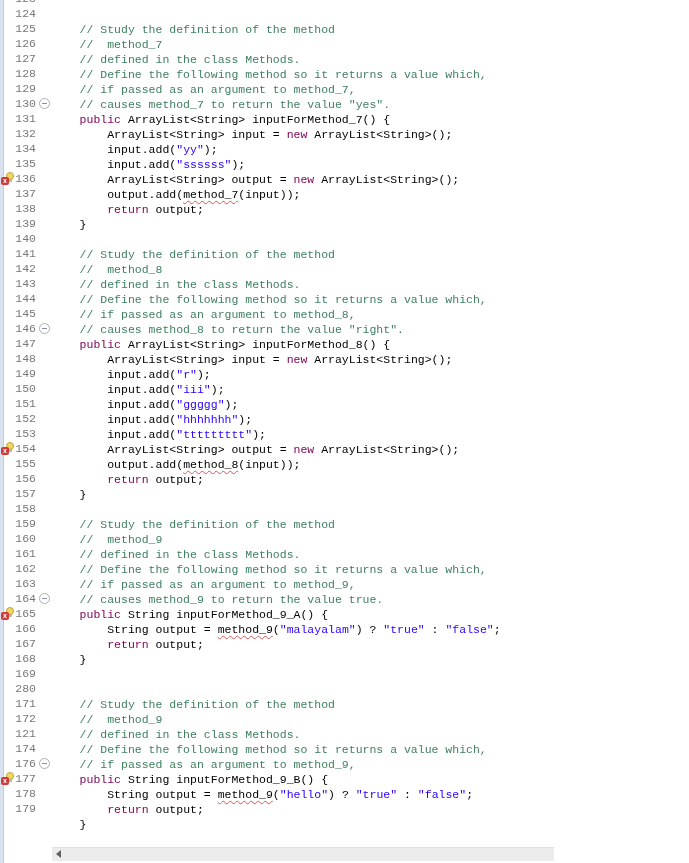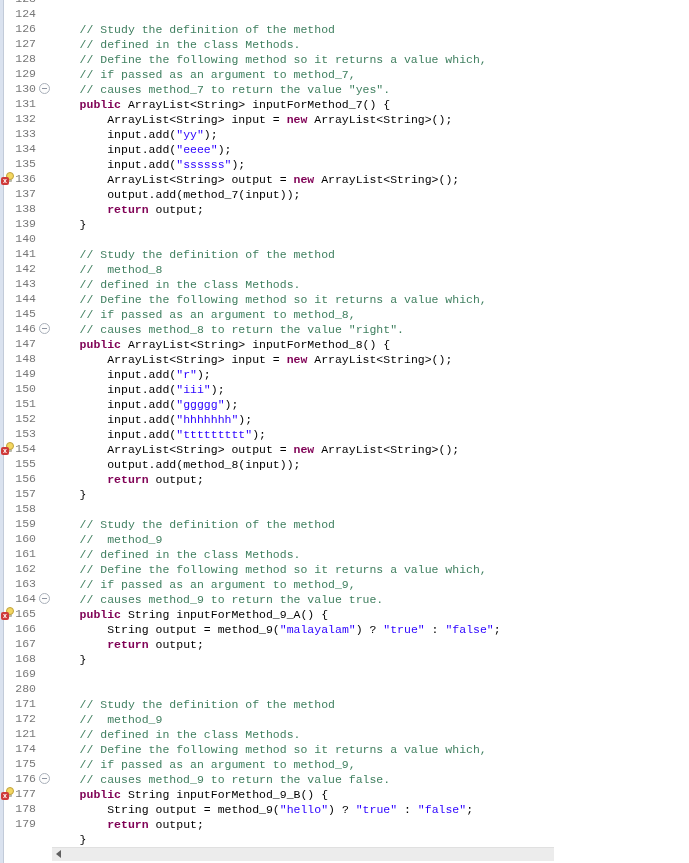--- a/index.html
+++ b/index.html
@@ -9,24 +9,24 @@
     font-size:11.5px;line-height:15px;
   }
   .strip{position:absolute;left:0;top:0;width:3px;height:100%;
     background:var(--strip);border-right:1px solid var(--stripBorder);}
   .lines{position:absolute;left:0;top:-9px;right:0;}
   .row{position:relative;height:15px;white-space:pre;}
   .num{position:absolute;left:0;top:0;width:36px;text-align:right;
     color:var(--lineno);}
   .code{position:absolute;left:52px;top:16px;color:var(--plain);}
   .tp{color:var(--plain);}
-  .tk{color:var(--keyword);font-weight:bold;}
+  .tk{color:var(--keyword);font-weight:normal;}
   .ts{color:var(--string);}
   .tc{color:var(--comment);}
-  .sq{text-decoration-style:wavy;
+  .sq{text-decoration:underline;text-decoration-style:wavy;
     text-decoration-color:var(--squiggle);text-decoration-thickness:1px;
     text-underline-offset:2px;text-decoration-skip-ink:none;}
   .fold{position:absolute;left:39px;top:2px;width:9px;height:9px;
     border:1px solid var(--foldBorder);border-radius:50%;background:#fdfdfd;}
   .fold .minus{position:absolute;left:2px;top:4px;width:5px;height:1px;
     background:var(--foldGlyph);}
   .erricon{position:absolute;left:1px;top:1px;width:13px;height:13px;}
   .bulb{position:absolute;right:0;top:0;width:8px;height:8px;border-radius:50%;
     background:var(--bulb);border:1px solid var(--bulbEdge);box-sizing:border-box;}
   .bulbbase{position:absolute;right:2px;top:7px;width:4px;height:3px;
@@ -41,28 +41,28 @@
     border-left:none;}
 </style>
 </head>
 <body>
 
 <div class="editor">
   <div class="strip"></div>
   <div class="lines" id="lines">
       <div class="row"><span class="num">123</span><span class="code"></span></div>
       <div class="row"><span class="num">124</span><span class="code"><span class="tc">    // Study the definition of the method</span></span></div>
+      <div class="row"><span class="num">125</span><span class="code"><span class="tc">    //  method_7</span></span></div>
       <div class="row"><span class="num">126</span><span class="code"><span class="tc">    // defined in the class Methods.</span></span></div>
       <div class="row"><span class="num">127</span><span class="code"><span class="tc">    // Define the following method so it returns a value which,</span></span></div>
       <div class="row"><span class="num">128</span><span class="code"><span class="tc">    // if passed as an argument to method_7,</span></span></div>
       <div class="row"><span class="num">129</span><span class="code"><span class="tc">    // causes method_7 to return the value "yes".</span></span></div>
       <div class="row"><span class="num">130</span><span class="fold"><span class="minus"></span></span><span class="code"><span class="tp">    </span><span class="tk">public</span><span class="tp"> ArrayList&lt;String&gt; inputForMethod_7() {</span></span></div>
       <div class="row"><span class="num">131</span><span class="code"><span class="tp">        ArrayList&lt;String&gt; input = </span><span class="tk">new</span><span class="tp"> ArrayList&lt;String&gt;();</span></span></div>
       <div class="row"><span class="num">132</span><span class="code"><span class="tp">        input.add(</span><span class="ts">"yy"</span><span class="tp">);</span></span></div>
-      <div class="row"><span class="num">133</span><span class="code"><span class="tp">        input.add(</span><span class="ts">"eeee"</span><span class="tp">);</span></span></div>
       <div class="row"><span class="num">134</span><span class="code"><span class="tp">        input.add(</span><span class="ts">"ssssss"</span><span class="tp">);</span></span></div>
       <div class="row"><span class="num">135</span><span class="code"><span class="tp">        ArrayList&lt;String&gt; output = </span><span class="tk">new</span><span class="tp"> ArrayList&lt;String&gt;();</span></span></div>
       <div class="row"><span class="erricon"><span class="bulbbase"></span><span class="bulb"></span><span class="badge">x</span></span><span class="num">136</span><span class="code"><span class="tp">        output.add(</span><span class="tp sq">method_7</span><span class="tp">(input));</span></span></div>
       <div class="row"><span class="num">137</span><span class="code"><span class="tp">        </span><span class="tk">return</span><span class="tp"> output;</span></span></div>
       <div class="row"><span class="num">138</span><span class="code"><span class="tp">    }</span></span></div>
       <div class="row"><span class="num">139</span><span class="code"></span></div>
       <div class="row"><span class="num">140</span><span class="code"><span class="tc">    // Study the definition of the method</span></span></div>
       <div class="row"><span class="num">141</span><span class="code"><span class="tc">    //  method_8</span></span></div>
       <div class="row"><span class="num">142</span><span class="code"><span class="tc">    // defined in the class Methods.</span></span></div>
       <div class="row"><span class="num">143</span><span class="code"><span class="tc">    // Define the following method so it returns a value which,</span></span></div>
@@ -90,21 +90,20 @@
       <div class="row"><span class="erricon"><span class="bulbbase"></span><span class="bulb"></span><span class="badge">x</span></span><span class="num">165</span><span class="code"><span class="tp">        String output = </span><span class="tp sq">method_9</span><span class="tp">(</span><span class="ts">"malayalam"</span><span class="tp">) ? </span><span class="ts">"true"</span><span class="tp"> : </span><span class="ts">"false"</span><span class="tp">;</span></span></div>
       <div class="row"><span class="num">166</span><span class="code"><span class="tp">        </span><span class="tk">return</span><span class="tp"> output;</span></span></div>
       <div class="row"><span class="num">167</span><span class="code"><span class="tp">    }</span></span></div>
       <div class="row"><span class="num">168</span><span class="code"></span></div>
       <div class="row"><span class="num">169</span><span class="code"></span></div>
       <div class="row"><span class="num">280</span><span class="code"><span class="tc">    // Study the definition of the method</span></span></div>
       <div class="row"><span class="num">171</span><span class="code"><span class="tc">    //  method_9</span></span></div>
       <div class="row"><span class="num">172</span><span class="code"><span class="tc">    // defined in the class Methods.</span></span></div>
       <div class="row"><span class="num">121</span><span class="code"><span class="tc">    // Define the following method so it returns a value which,</span></span></div>
       <div class="row"><span class="num">174</span><span class="code"><span class="tc">    // if passed as an argument to method_9,</span></span></div>
-      <div class="row"><span class="num">175</span><span class="code"><span class="tc">    // causes method_9 to return the value false.</span></span></div>
       <div class="row"><span class="num">176</span><span class="fold"><span class="minus"></span></span><span class="code"><span class="tp">    </span><span class="tk">public</span><span class="tp"> String inputForMethod_9_B() {</span></span></div>
       <div class="row"><span class="erricon"><span class="bulbbase"></span><span class="bulb"></span><span class="badge">x</span></span><span class="num">177</span><span class="code"><span class="tp">        String output = </span><span class="tp sq">method_9</span><span class="tp">(</span><span class="ts">"hello"</span><span class="tp">) ? </span><span class="ts">"true"</span><span class="tp"> : </span><span class="ts">"false"</span><span class="tp">;</span></span></div>
       <div class="row"><span class="num">178</span><span class="code"><span class="tp">        </span><span class="tk">return</span><span class="tp"> output;</span></span></div>
       <div class="row"><span class="num">179</span><span class="code"><span class="tp">    }</span></span></div>
     </div>
   <div class="hscroll">
     <div class="harrow"></div>
   </div>
 </div>
 

